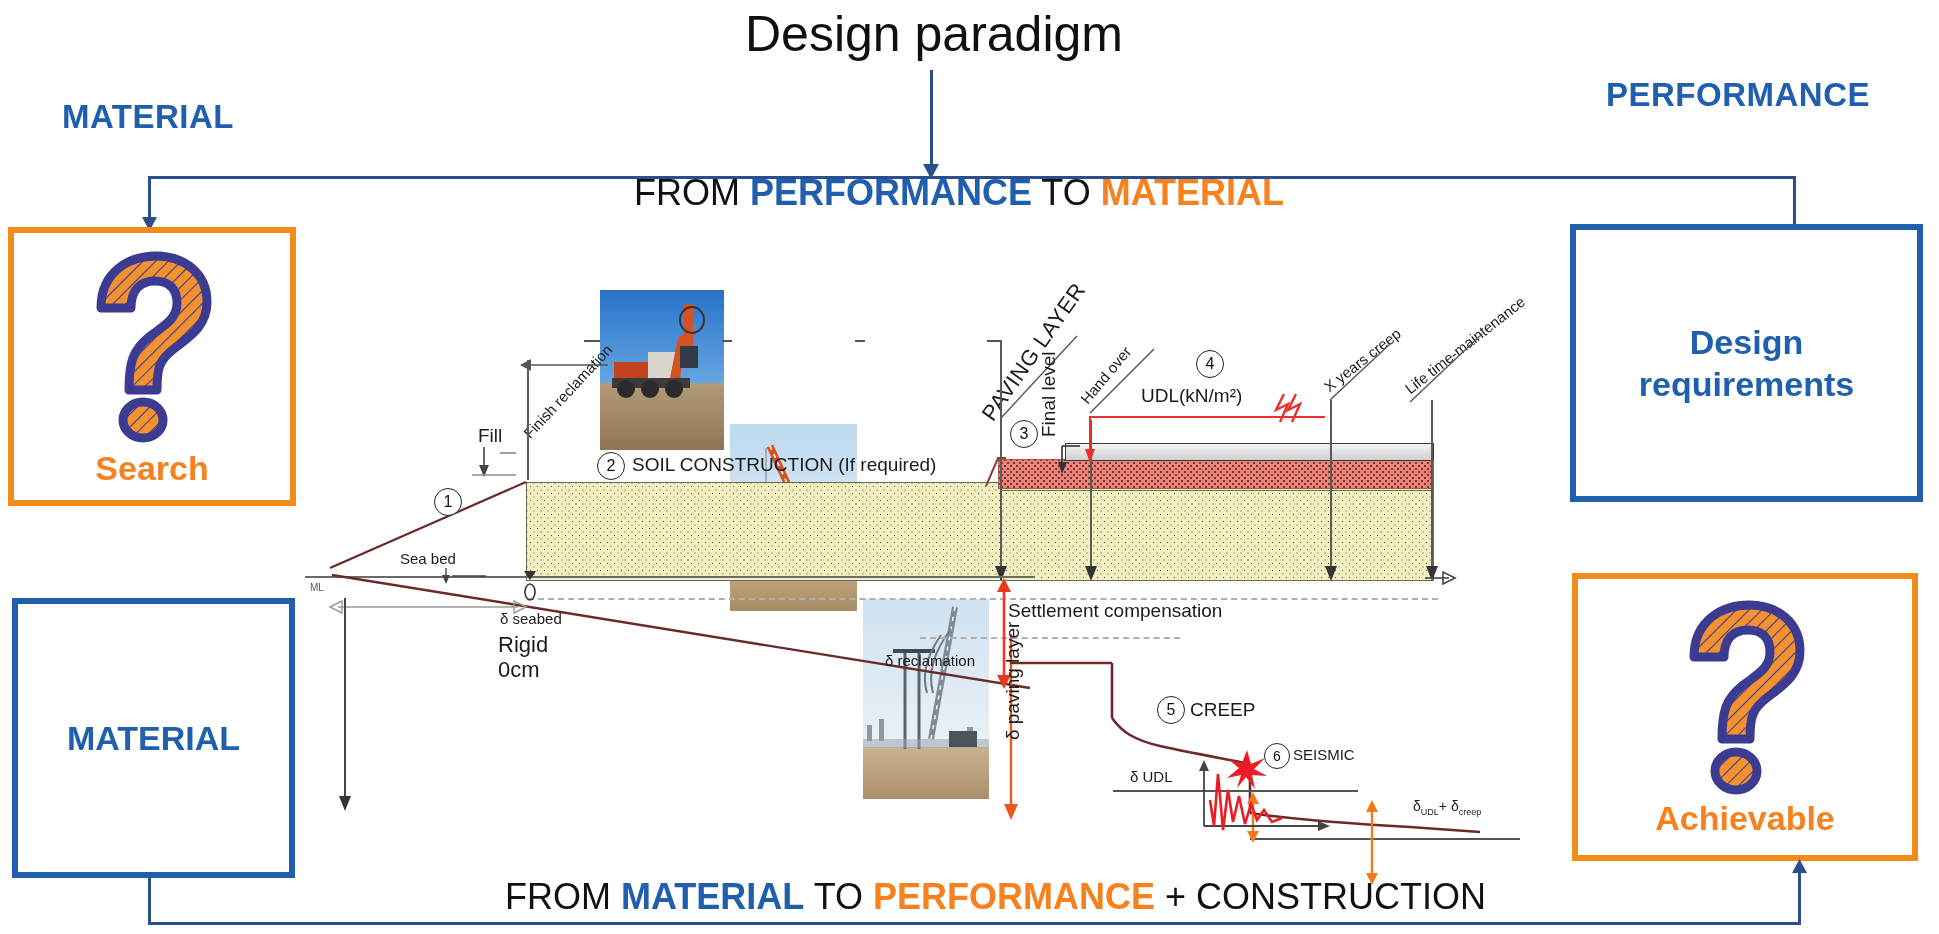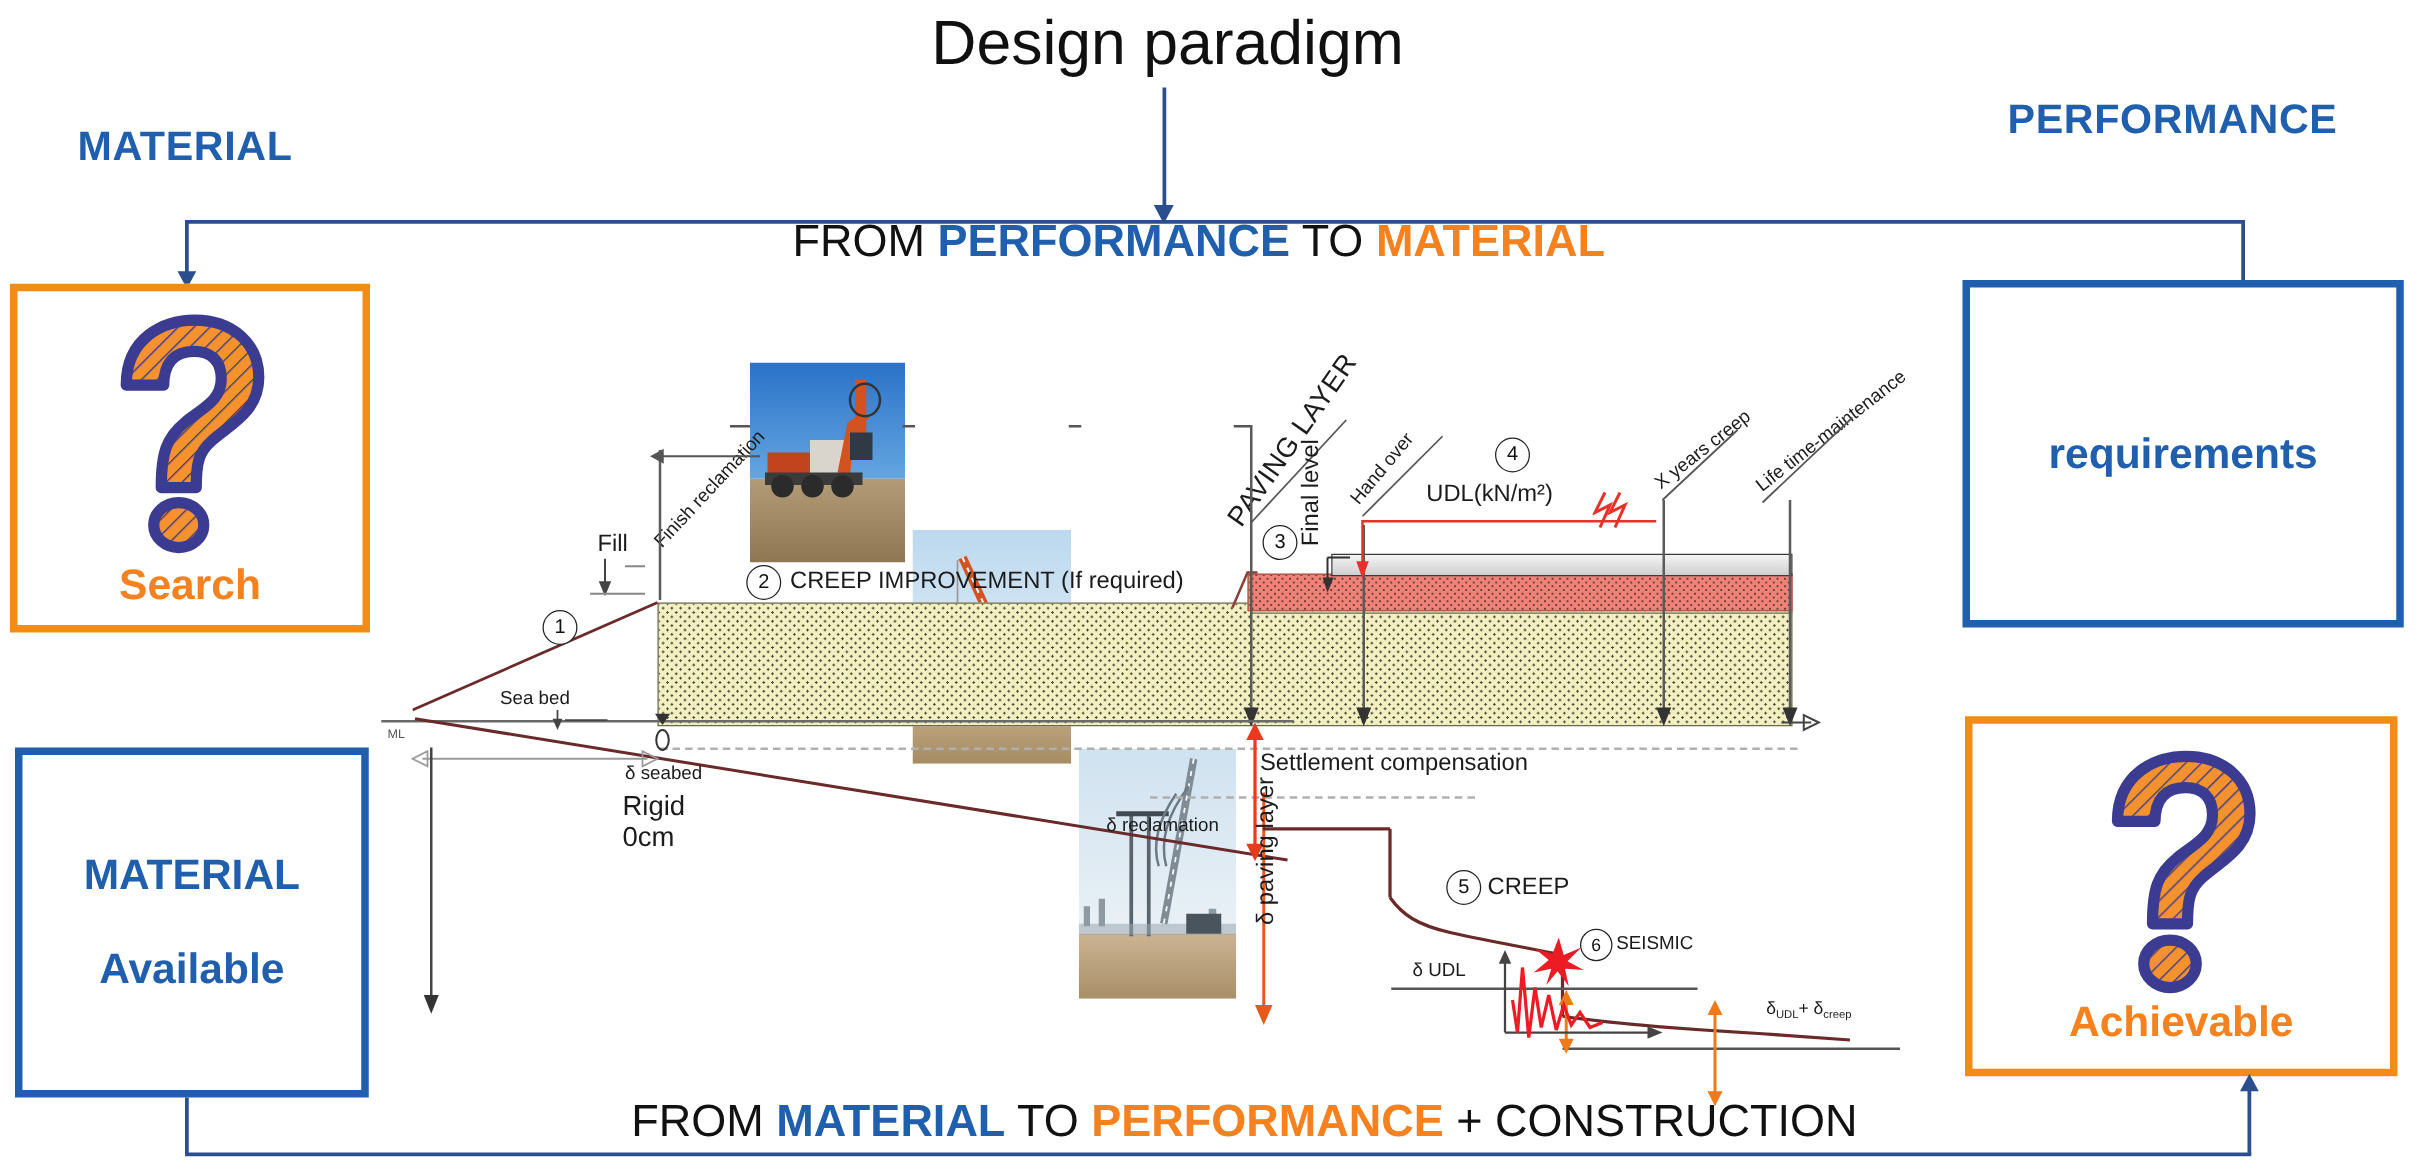--- a/index.html
+++ b/index.html
@@ -122,28 +122,28 @@
     <path d="M24,58 C24,20 54,6 79,6 C108,6 130,24 130,52 C130,80 106,90 92,103
              C82,112 80,120 80,140 L52,140 C52,112 56,100 72,87 C86,76 100,70 100,53
              C100,38 91,31 78,31 C63,31 54,40 54,58 Z" fill="url(#hatchA)" stroke="#3B3B91" stroke-width="9" stroke-linejoin="round"></path>
     <ellipse cx="66" cy="170" rx="20" ry="18" fill="url(#hatchA)" stroke="#3B3B91" stroke-width="9"></ellipse>
   </svg>
   <div class="qlabel nosel" style="margin-top:6px;">Search</div>
 </div>
 
 <div class="abs bbox" style="left:1570px;top:224px;width:353px;height:278px;">
   <div class="blabel nosel">
+    <div>Design</div>
     <div>requirements</div>
   </div>
 </div>
 
 <div class="abs bbox" style="left:12px;top:598px;width:283px;height:280px;">
   <div class="blabel nosel" style="line-height:2.2;">
     <div>MATERIAL</div>
-    <div>Available</div>
   </div>
 </div>
 
 <div class="abs qbox" style="left:1572px;top:573px;width:346px;height:288px;">
   <svg width="150" height="200" viewBox="0 0 150 200" style="margin-top:2px;">
     <defs>
       <pattern id="hatchB" width="9" height="9" patternTransform="rotate(45)" patternUnits="userSpaceOnUse">
         <rect width="9" height="9" fill="#F5922E"></rect>
         <line x1="0" y1="0" x2="0" y2="9" stroke="#3B3B91" stroke-width="2.2"></line>
       </pattern>
@@ -250,21 +250,21 @@
 <div class="abs circ nosel" style="left:1196px;top:350px;width:26px;height:26px;">
     <span>4</span>
   </div>
 <div class="abs circ nosel" style="left:1157px;top:696px;width:26px;height:26px;">
     <span>5</span>
   </div>
 <div class="abs circ nosel" style="left:1264px;top:743px;width:24px;height:24px;font-size:14px;">
     <span>6</span>
   </div>
 
-<div class="abs dg dg-l nosel" style="left:632px;top:454px;">CREEP IMPROVEMENT (If required)</div>
+<div class="abs dg dg-l nosel" style="left:632px;top:454px;">SOIL CONSTRUCTION (If required)</div>
 <div class="abs dg dg-l nosel" style="left:1190px;top:699px;">CREEP</div>
 <div class="abs dg dg-m nosel" style="left:1293px;top:746px;">SEISMIC</div>
 
 <div class="abs dg dg-l nosel" style="left:478px;top:425px;">Fill</div>
 <svg class="abs" style="left:470px;top:445px;" width="60" height="38" viewBox="0 0 60 38">
   <path d="M14,2 L14,24" stroke="#444" stroke-width="1.6"></path>
   <polygon points="14,32 9,20 19,20" fill="#444"></polygon>
   <path d="M2,30 L46,30" stroke="#888" stroke-width="1.6"></path>
   <path d="M30,8 L46,8" stroke="#888" stroke-width="1.6"></path>
 </svg>

